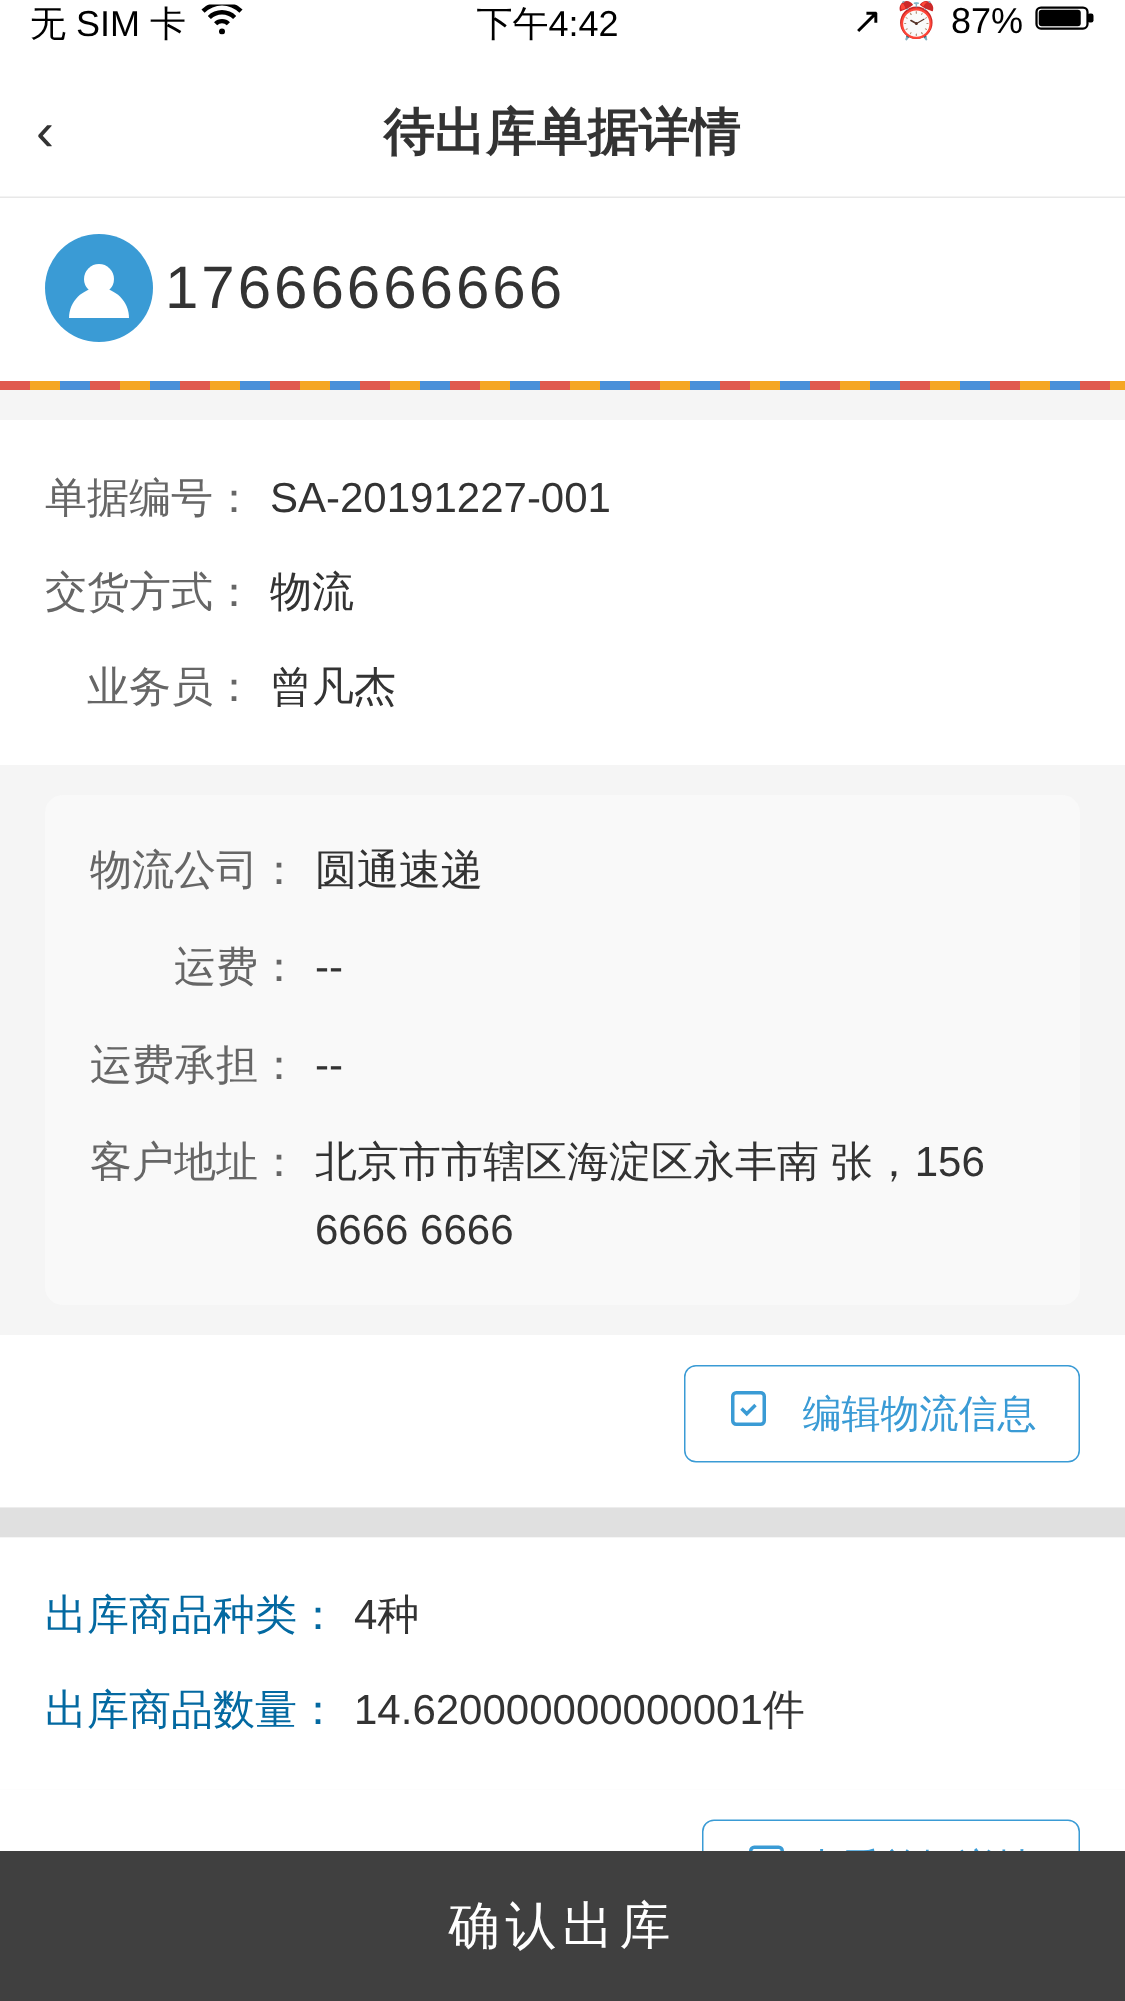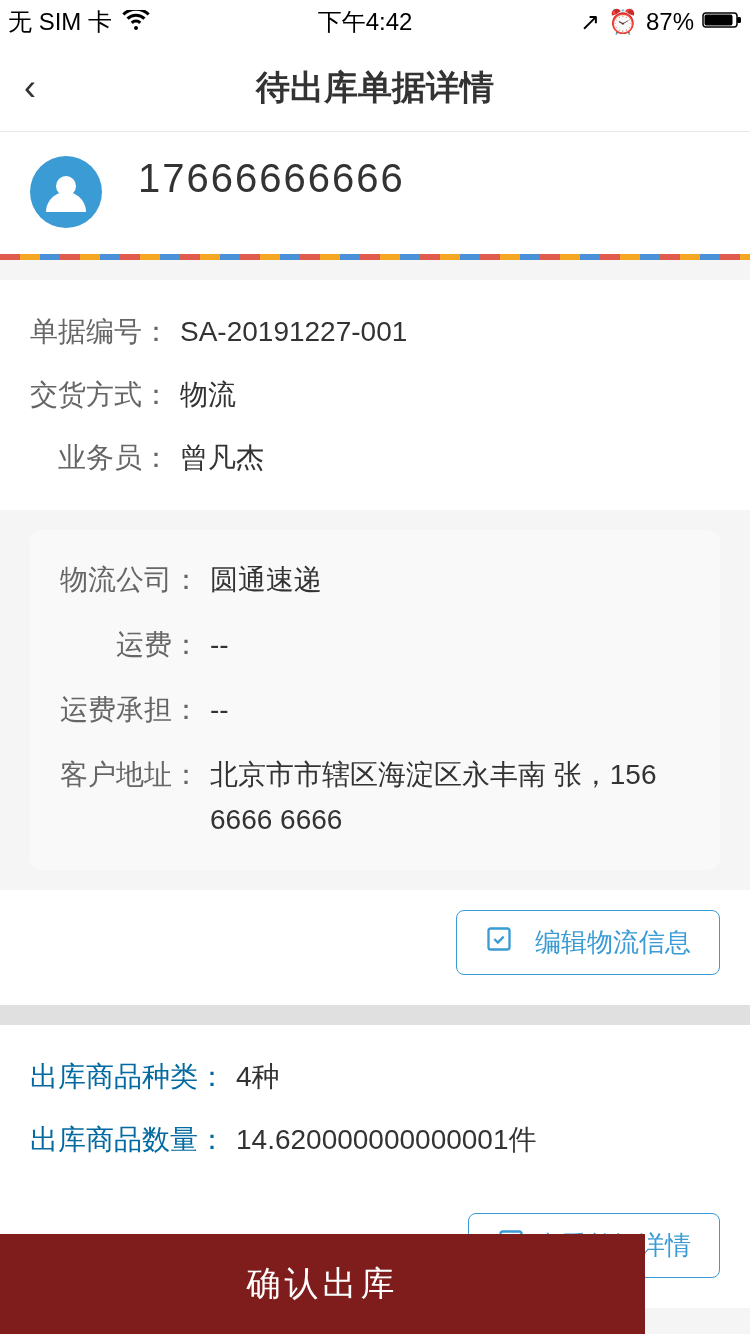--- a/index.html
+++ b/index.html
@@ -11,23 +11,23 @@
       background: #f5f5f5;
       font-size: 28px;
       color: #333;
     }
 
     
     .status-bar {
       height: 44px;
       background: #fff;
       display: flex;
-      align-items: center;
+      align-items: flex-start;
       justify-content: space-between;
-      padding: 0 8px;
+      padding: 0 20px;
       font-size: 24px;
       color: #000;
     }
     .status-left { display: flex; align-items: center; gap: 10px; }
     .status-right { display: flex; align-items: center; gap: 8px; }
 
     
     .nav-bar {
       height: 88px;
       background: #fff;
@@ -48,22 +48,22 @@
       font-size: 34px;
       font-weight: 600;
       color: #333;
     }
 
     
     .user-header {
       background: #fff;
       padding: 24px 30px;
       display: flex;
-      align-items: flex-start;
-      gap: 36px;
+      align-items: center;
+      gap: 8px;
       position: relative;
     }
     .user-avatar {
       width: 72px;
       height: 72px;
       border-radius: 50%;
       background: #3a9bd5;
       display: flex;
       align-items: center;
       justify-content: center;
@@ -246,23 +246,23 @@
       display: flex;
       flex-direction: column;
       min-height: calc(1334px - 44px - 88px);
     }
 
     
     .confirm-btn {
       position: fixed;
       bottom: 0;
       left: 0;
-      width: 645px;
+      width: 750px;
       height: 100px;
-      background: #7f1d1d;
+      background: #404040;
       color: #fff;
       font-size: 34px;
       font-weight: 500;
       border: none;
       display: flex;
       align-items: center;
       justify-content: center;
       cursor: pointer;
       letter-spacing: 4px;
     }

